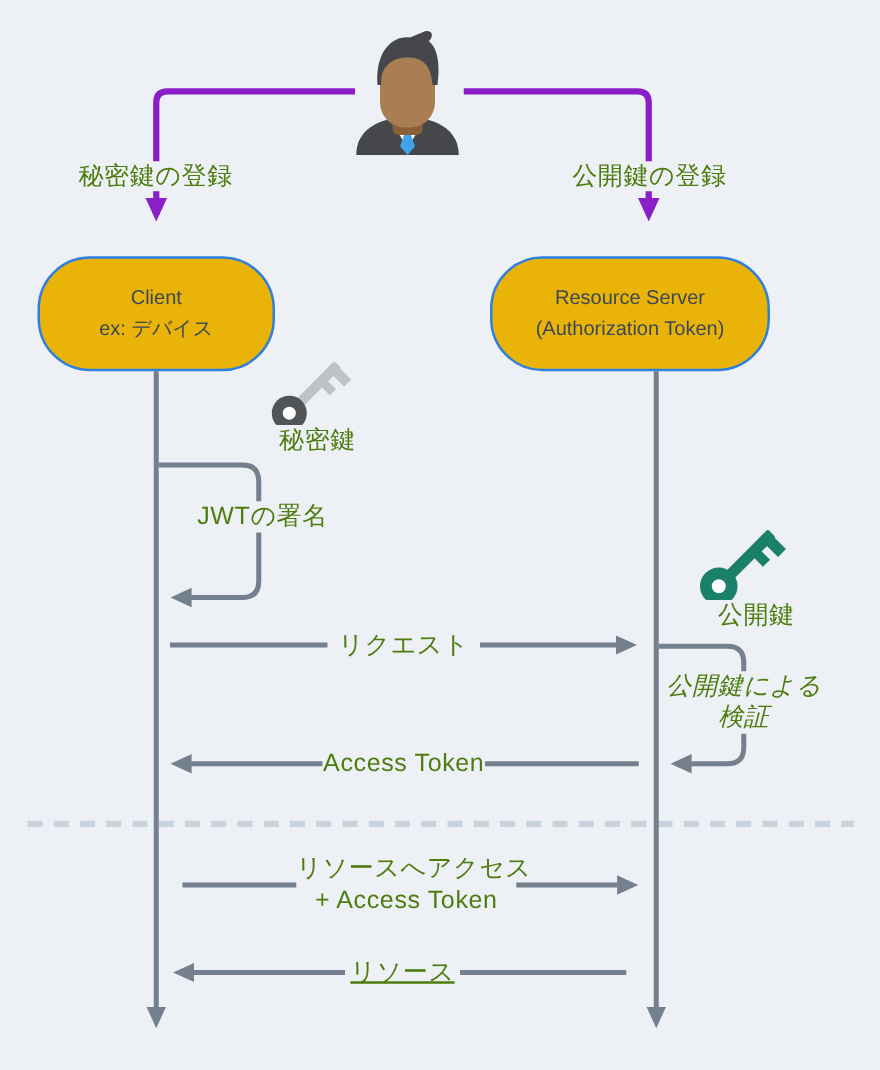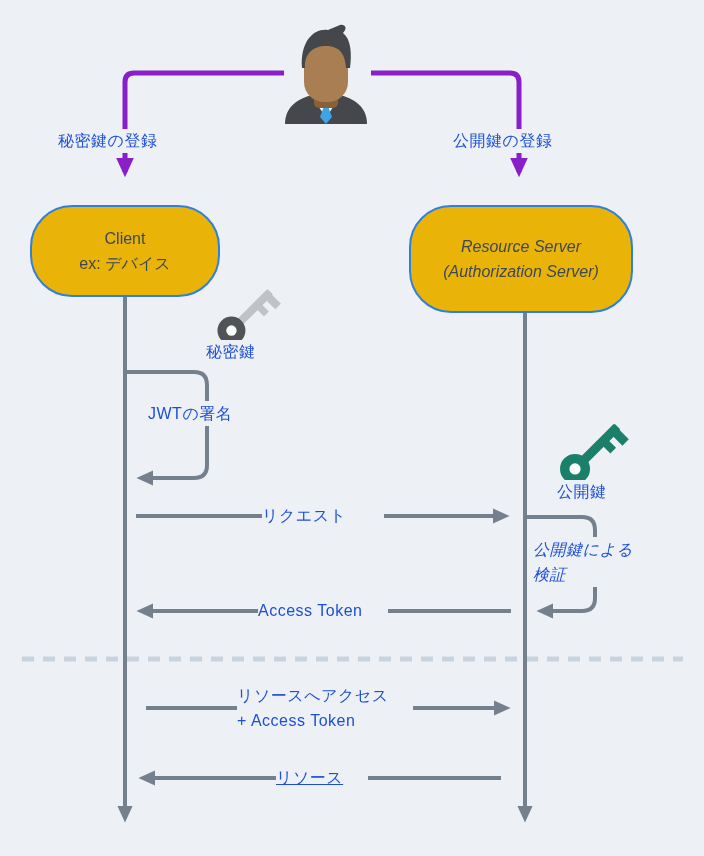--- a/index.html
+++ b/index.html
@@ -11,25 +11,25 @@
     position:relative;
     width:704px;height:856px;
     background:#edf1f5;
     overflow:hidden;
     color:#3d4653;
   }
   .layer{position:absolute;left:0;top:0;}
   .lbl{
     position:absolute;
     background:#edf1f5;
-    text-align:left;
-    font-size:16px;
+    text-align:center;
+    font-size:20px;
     line-height:24px;
     letter-spacing:.5px;
-    color:#1d4ed8;
+    color:#4d7c0f;
     white-space:nowrap;
   }
   .lbl .ln{display:block;line-height:25px;}
   .node{
     position:absolute;
     background:#eab308;
     border:2.5px solid #2e80de;
     border-radius:42px;
     display:flex;
     flex-direction:column;
@@ -87,23 +87,23 @@
     <path d="M23,50 C21,22 36,10 49,12 L61,7 C66,6 69,10 64,15 C72,21 73,36 71,50 L67,50 C66,34 59,28 47,28 C34,28 25,36 26,50 Z" fill="#45474a"></path>
   </svg>
 
   <div class="lbl" style="left:58px;top:129px;width:133px;">秘密鍵の登録</div>
   <div class="lbl" style="left:453px;top:129px;width:133px;">公開鍵の登録</div>
 
   <div class="node" style="left:30px;top:205px;width:190px;height:92px;">
     <span>Client</span>
     <span>ex: デバイス</span>
   </div>
-  <div class="node" style="left:409px;top:205px;width:224px;height:108px;font-style:italic;">
+  <div class="node" style="left:392px;top:205px;width:224px;height:92px;">
     <span>Resource Server</span>
-    <span>(Authorization Server)</span>
+    <span>(Authorization Token)</span>
   </div>
 
   <svg class="layer" style="left:208px;top:276px;" width="78" height="78" viewBox="0 0 78 78">
     <g transform="rotate(-45 39 39)">
       <rect x="26" y="35" width="46" height="8" rx="2" fill="#c0c3c5"></rect>
       <rect x="50" y="42" width="7" height="10" fill="#c0c3c5"></rect>
       <rect x="63" y="42" width="8" height="13" fill="#c0c3c5"></rect>
       <circle cx="17" cy="39" r="14" fill="#515456"></circle>
       <circle cx="17" cy="39" r="5.2" fill="#ffffff"></circle>
     </g>

